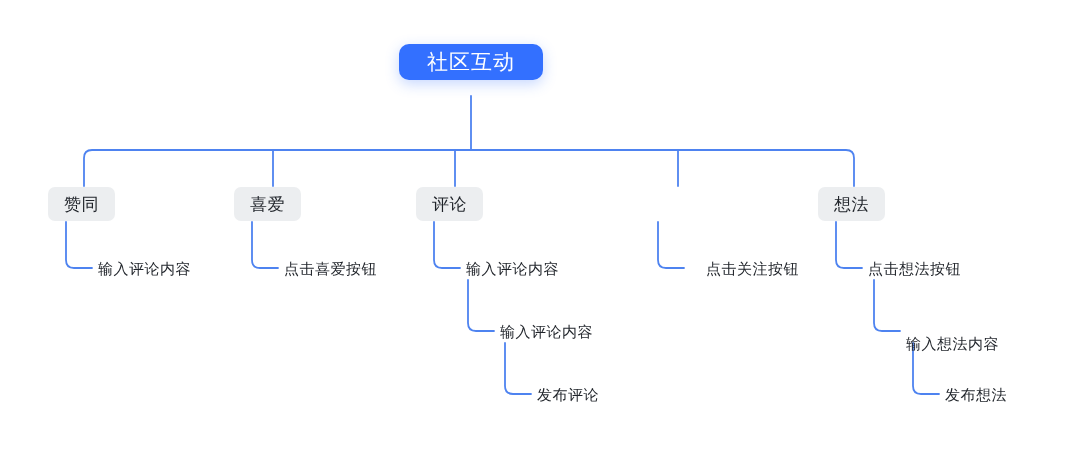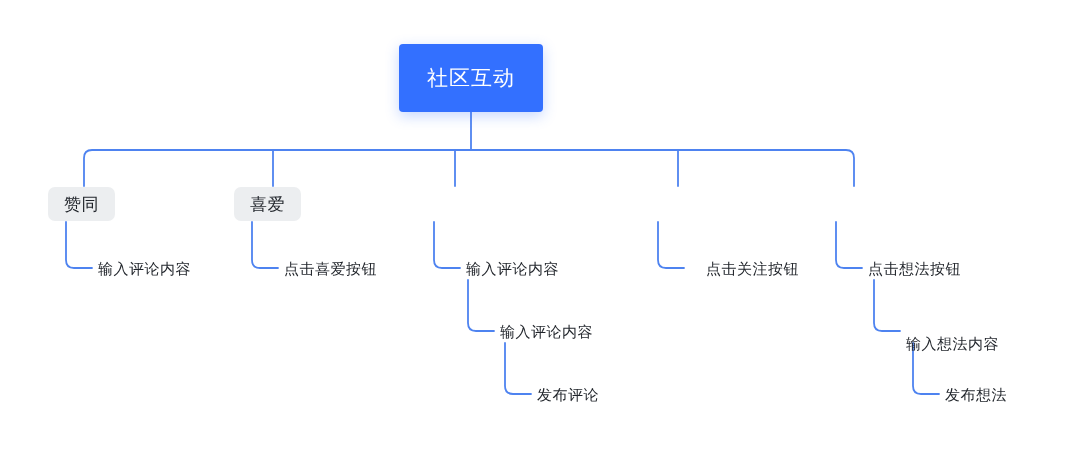--- a/index.html
+++ b/index.html
@@ -31,22 +31,22 @@
     display: flex;
     align-items: center;
     justify-content: center;
     white-space: nowrap;
   }
   
   .node-root {
     left: 399px;
     top: 44px;
     width: 144px;
-    height: 68px;
-    border-radius: 4px;
+    height: 36px;
+    border-radius: 10px;
     background: #3370ff;
     color: #ffffff;
     font-size: 21px;
     letter-spacing: 1px;
     box-shadow: 0 4px 14px rgba(51, 112, 255, 0.28);
   }
   
   .node-chip {
     position: absolute;
     box-sizing: border-box;
@@ -110,22 +110,24 @@
       <path d="M913,343 L913,386 Q913,394 921,394 L939,394"></path>
     </g>
   </svg>
 
   <div class="node node-root">社区互动</div>
 
   <div class="node-chip" style="left:48px;  top:187px;">赞同</div>
 
   <div class="node-chip" style="left:234px; top:187px;">喜爱</div>
 
+  <div class="node-chip" style="left:416px; top:187px;">评论</div>
 
 
+  <div class="node-chip" style="left:818px; top:187px;">想法</div>
 
   <div class="leaf" style="left:98px;  top:261px;">输入评论内容</div>
 
   <div class="leaf" style="left:284px; top:261px;">点击喜爱按钮</div>
 
   <div class="leaf" style="left:466px; top:261px;">输入评论内容</div>
   <div class="leaf" style="left:500px; top:324px;">输入评论内容</div>
   <div class="leaf" style="left:537px; top:387px;">发布评论</div>
 
   <div class="leaf" style="left:706px; top:261px;">点击关注按钮</div>

